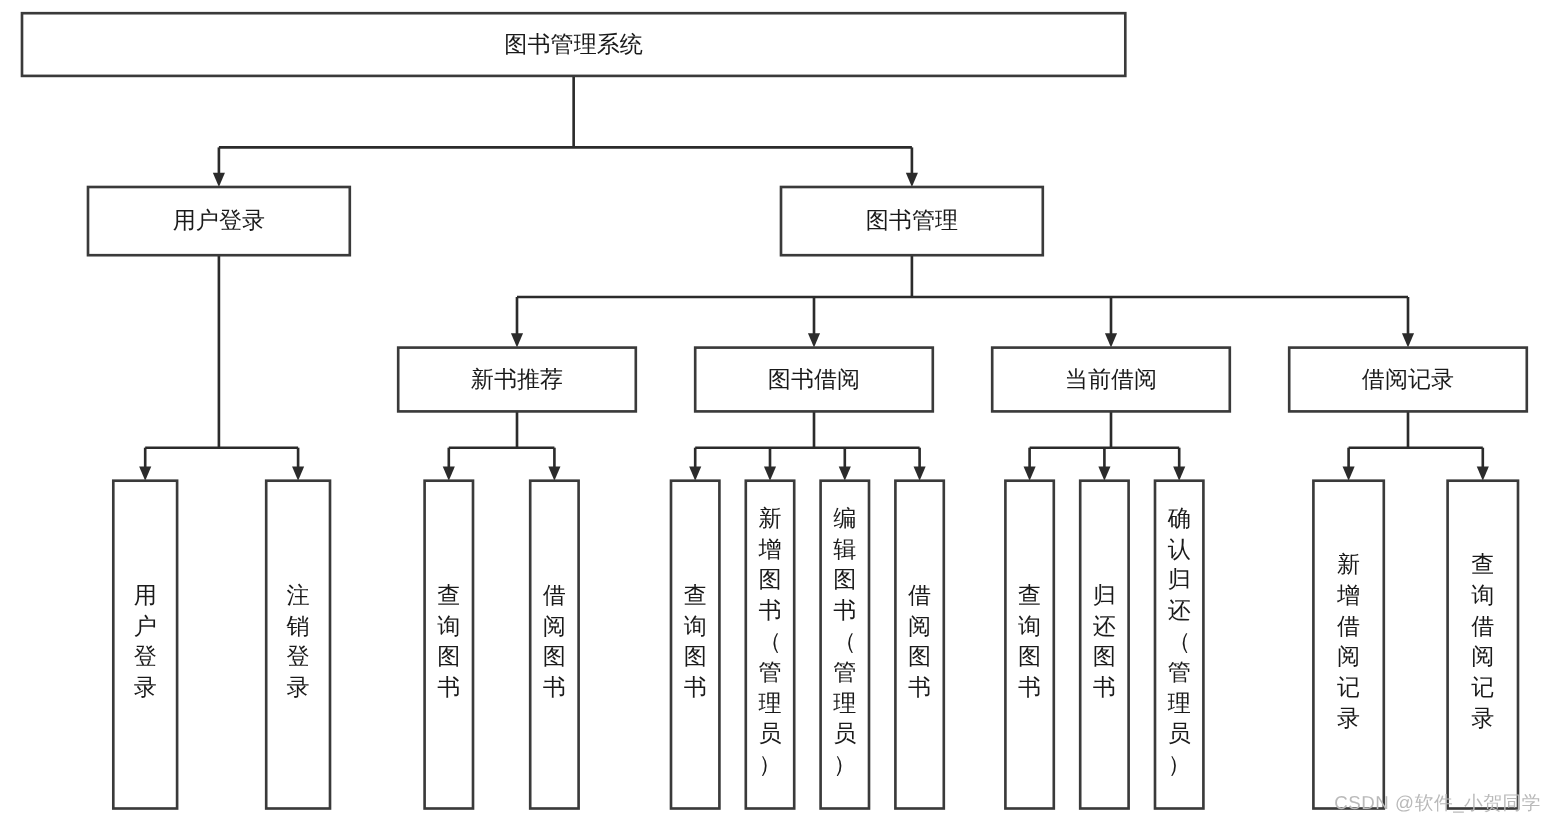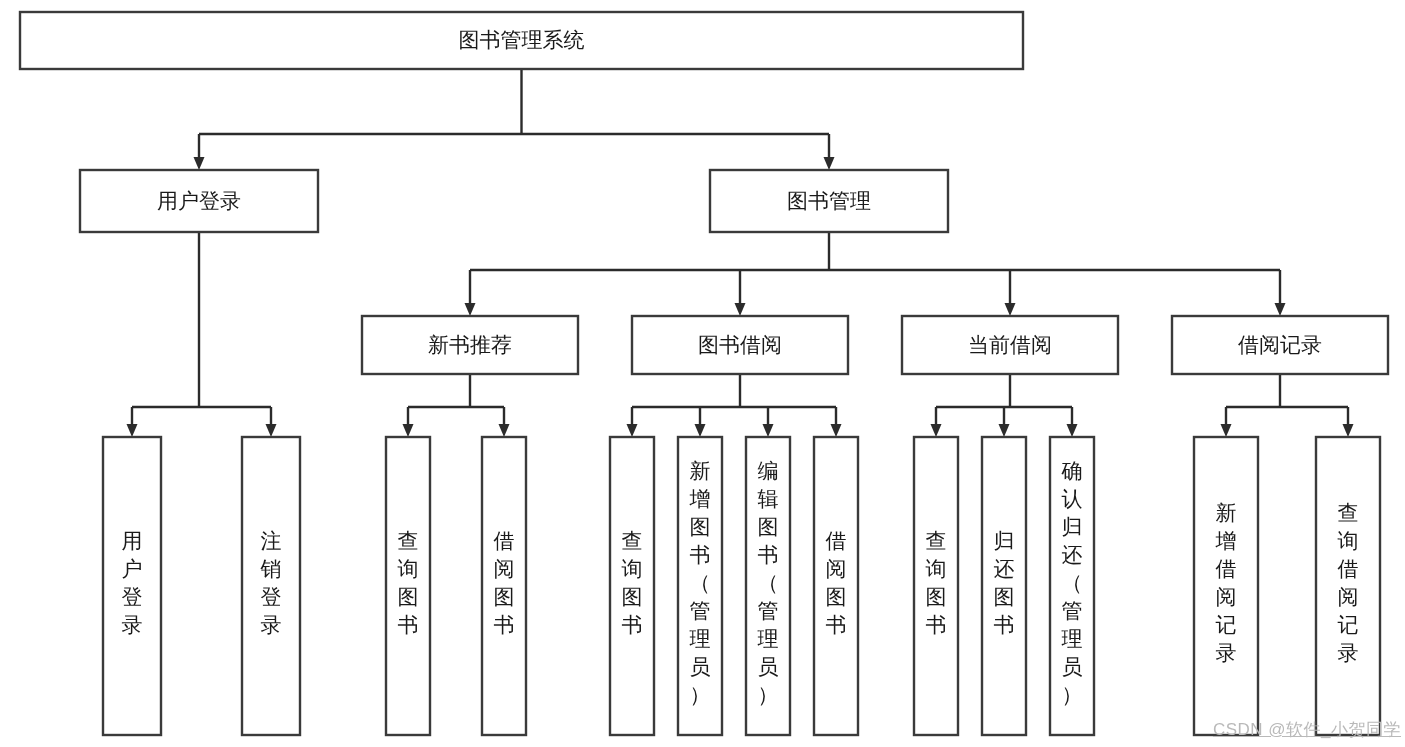--- a/index.html
+++ b/index.html
@@ -58,21 +58,20 @@
   .watermark {
     position: absolute;
     right: 14px;
     bottom: 6px;
     font-family: "Liberation Sans", "DejaVu Sans", sans-serif;
     font-size: 17px;
     color: #b9b9b9;
     letter-spacing: 0.5px;
     white-space: nowrap;
     pointer-events: none;
-    text-decoration: underline;
   }
 </style>
 </head>
 <body>
 
 <div id="diagram-root">
   <svg id="tree-svg" viewBox="0 0 1405 747" xmlns="http://www.w3.org/2000/svg">
     <defs>
       <marker id="arrow" markerWidth="11" markerHeight="13" refX="1" refY="6.5" orient="auto" markerUnits="userSpaceOnUse">
         <path class="arrow-head" d="M0,0 L11,0 L5.5,13 Z"></path>

